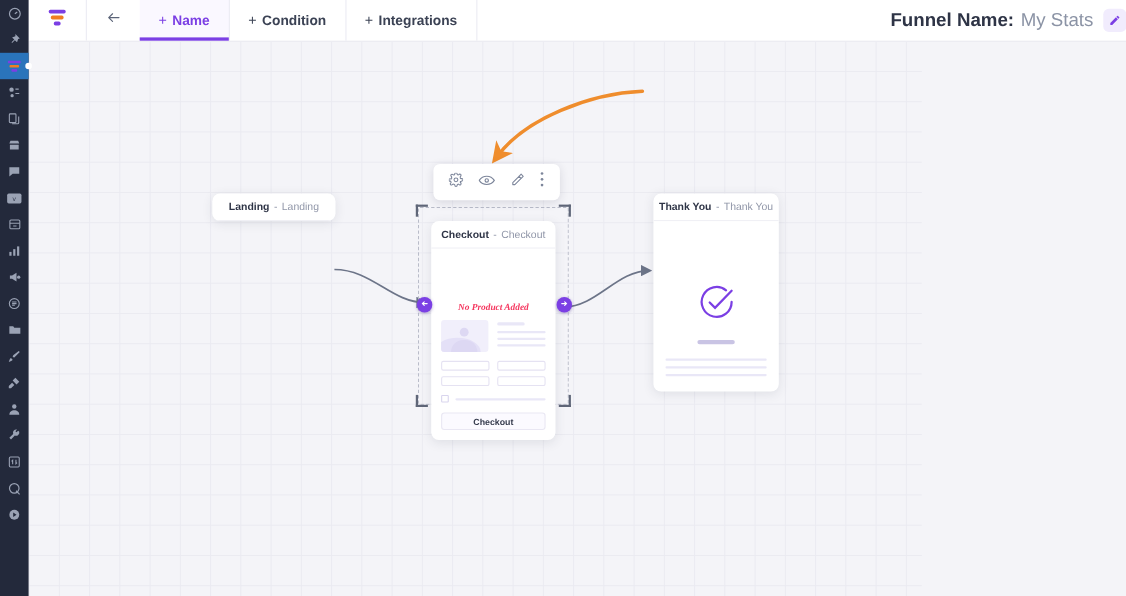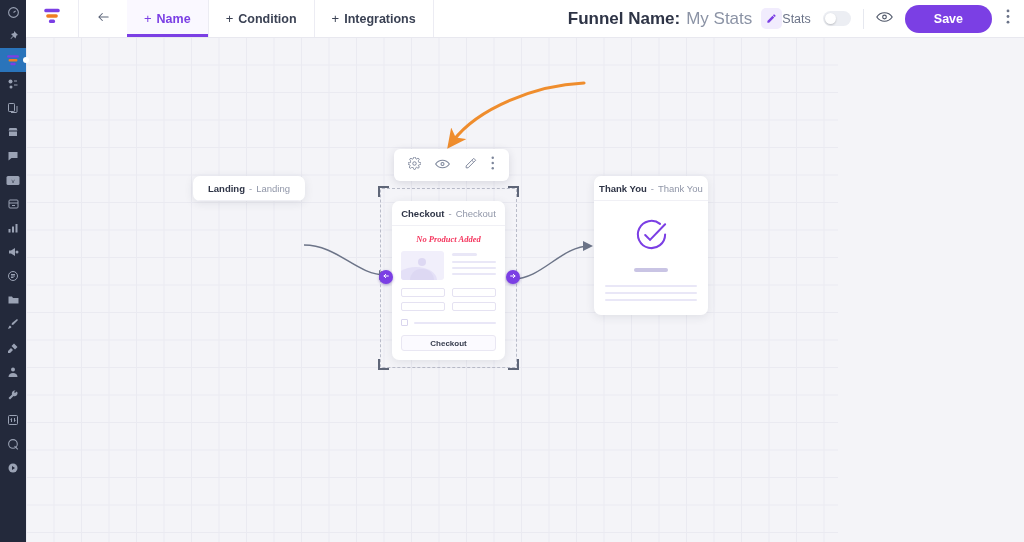--- a/index.html
+++ b/index.html
@@ -128,21 +128,21 @@
     overflow: hidden;
   }
   .node-header {
     height: 25px;
     display: flex; align-items: center; justify-content: center; gap: 4px;
     font-size: 9.5px;
     border-bottom: 1px solid #f0f0f5;
   }
   .node-title { font-weight: 700; color: #2e3446; }
   .node-sub { color: #9096a8; font-weight: 400; }
-  .node-body { padding: 9px 10px 10px; }
+  .node-body { padding: 9px 10px 10px; margin-top: 40px; }
 
   
   .sk { background: #e9e7f7; border-radius: 2px; }
   .sk-lite { background: #f0eefb; border-radius: 2px; }
   .hero {
     height: 34px; border-radius: 4px; background: #f1effb;
     position: relative; overflow: hidden;
   }
   .hero .blob-l {
     position:absolute; left:-8px; bottom:-14px;
@@ -444,45 +444,20 @@
     <span id="funnel-name-value">My Stats</span>
     <div id="funnel-edit-btn">
       <span>
         <svg width="11" height="11" viewBox="0 0 24 24" fill="currentColor">
             <path d="M3 17.2V21h3.8L18 9.8 14.2 6 3 17.2zM20.7 7.1a1 1 0 000-1.4l-2.4-2.4a1 1 0 00-1.4 0l-1.8 1.8L18.9 8.9l1.8-1.8z"></path>
           </svg>
       </span>
     </div>
   </div>
 
-  <div id="topbar-right">
-    <span id="stats-label">Stats</span>
-    <div id="stats-toggle">
-      <div class="knob"></div>
-    </div>
-    <div class="vdiv"></div>
-    <div id="preview-eye">
-      <span>
-        <svg width="17" height="14" viewBox="0 0 24 20" fill="none" stroke="currentColor" stroke-width="1.6">
-            <path d="M1 10s4-6 11-6 11 6 11 6-4 6-11 6S1 10 1 10z"></path>
-            <circle cx="12" cy="10" r="2.6"></circle>
-          </svg>
-      </span>
-    </div>
-    <button id="save-button">Save</button>
-    <div id="topbar-kebab">
-      <span>
-        <svg width="4" height="15" viewBox="0 0 4 16" fill="currentColor">
-            <circle cx="2" cy="2" r="1.5"></circle>
-            <circle cx="2" cy="8" r="1.5"></circle>
-            <circle cx="2" cy="14" r="1.5"></circle>
-          </svg>
-      </span>
-    </div>
-  </div>
 </div>
 
 <div id="canvas">
 
   <svg id="edges">
     <defs>
       <marker id="arrowGray" markerWidth="7" markerHeight="7" refX="5" refY="3.5" orient="auto">
         <path d="M0,0 L7,3.5 L0,7 z" fill="#6c7488"></path>
       </marker>
       <marker id="arrowOrange" markerWidth="6" markerHeight="6" refX="3" refY="3" orient="auto">

